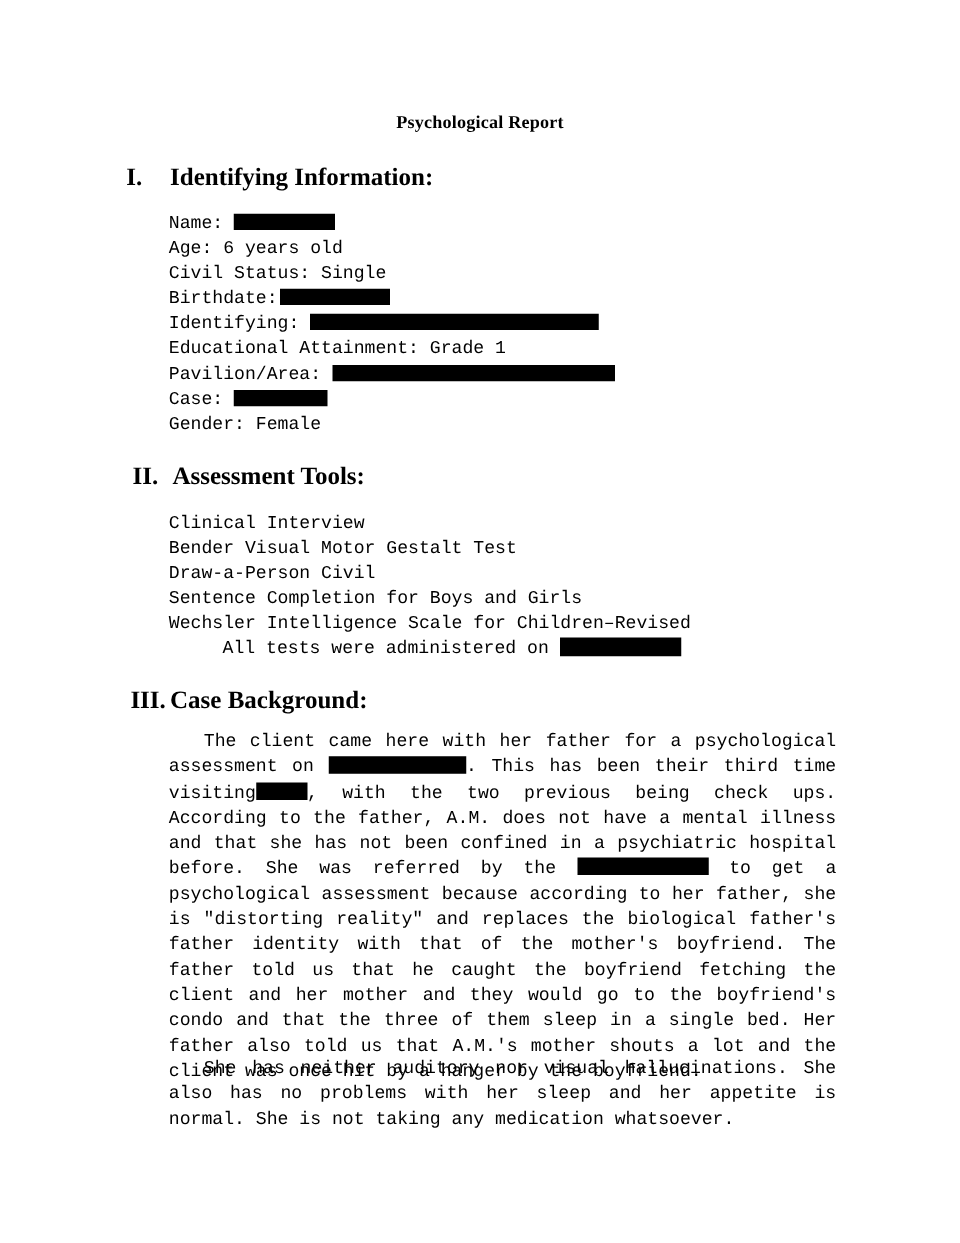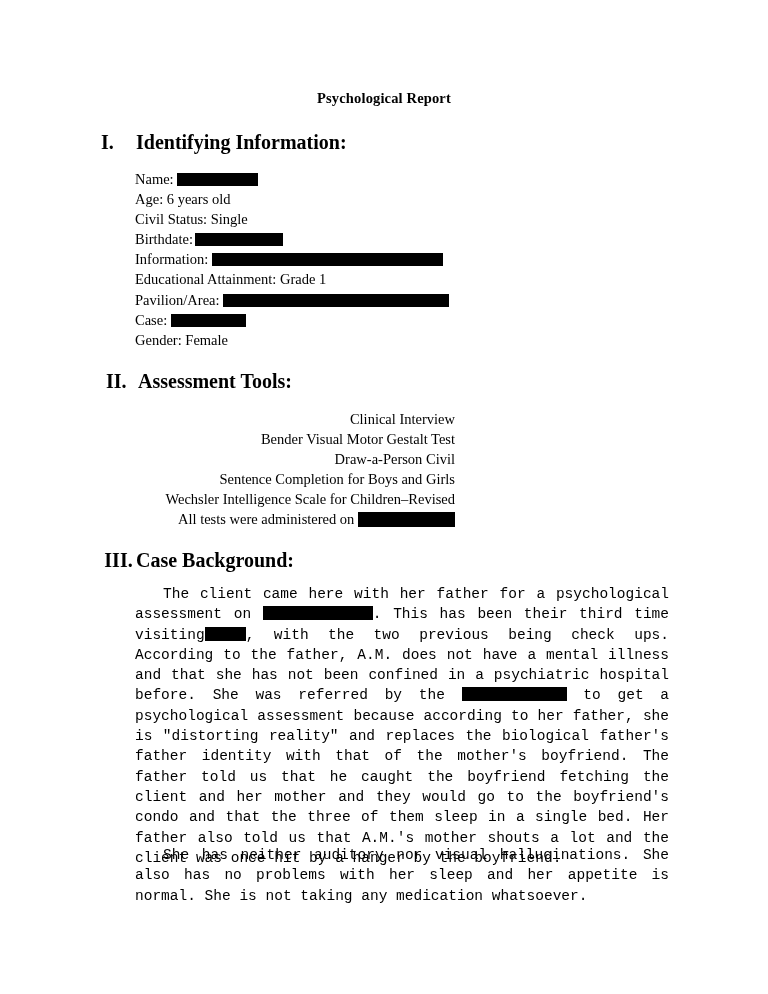--- a/index.html
+++ b/index.html
@@ -63,24 +63,25 @@
 
   
   .line-block {
     position: absolute;
     font-size: 14.5px;
     line-height: 20.1px;
   }
   .line {
     white-space: nowrap;
     height: 20.1px;
+    font-family: Liberation Mono, monospace;
   }
 
   #identifying-info { left: 135px; top: 169px; }
-  #assessment-list  { left: 135px; top: 409px; text-align: right; }
+  #assessment-list  { left: 135px; top: 409px; }
 
   .indent-line {
     padding-left: 43px;
   }
 
   
   .redact {
     display: inline-block;
     background: #000000;
     vertical-align: -2px;
@@ -141,21 +142,21 @@
 
     <div class="line">
       <span>Civil Status: Single</span>
     </div>
 
     <div class="line">
       <span>Birthdate:</span><span class="redact" style="width:88px;margin-left:2px;"></span>
     </div>
 
     <div class="line">
-      <span>Information:</span>
+      <span>Identifying:</span>
       <span class="redact" style="width:231px;"></span>
     </div>
 
     <div class="line">
       <span>Educational Attainment: Grade 1</span>
     </div>
 
     <div class="line">
       <span>Pavilion/Area:</span>
       <span class="redact" style="width:226px;"></span>

